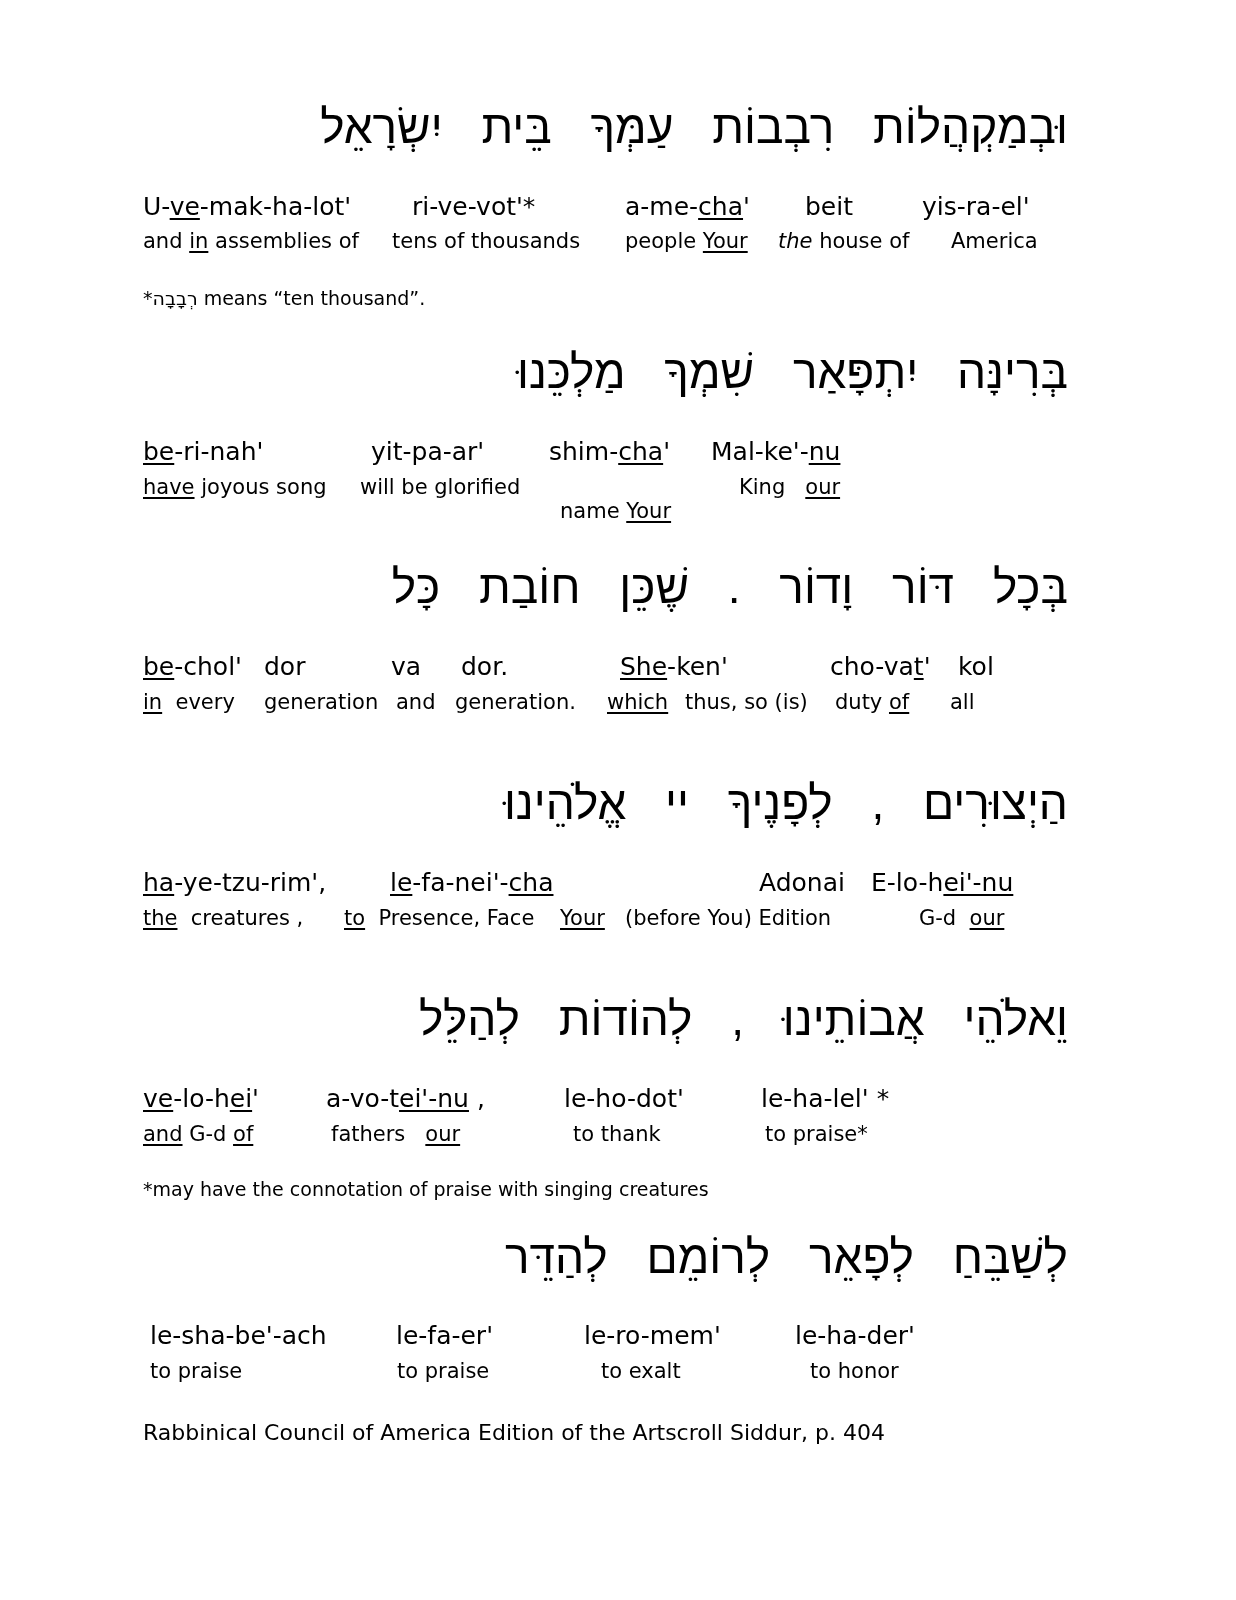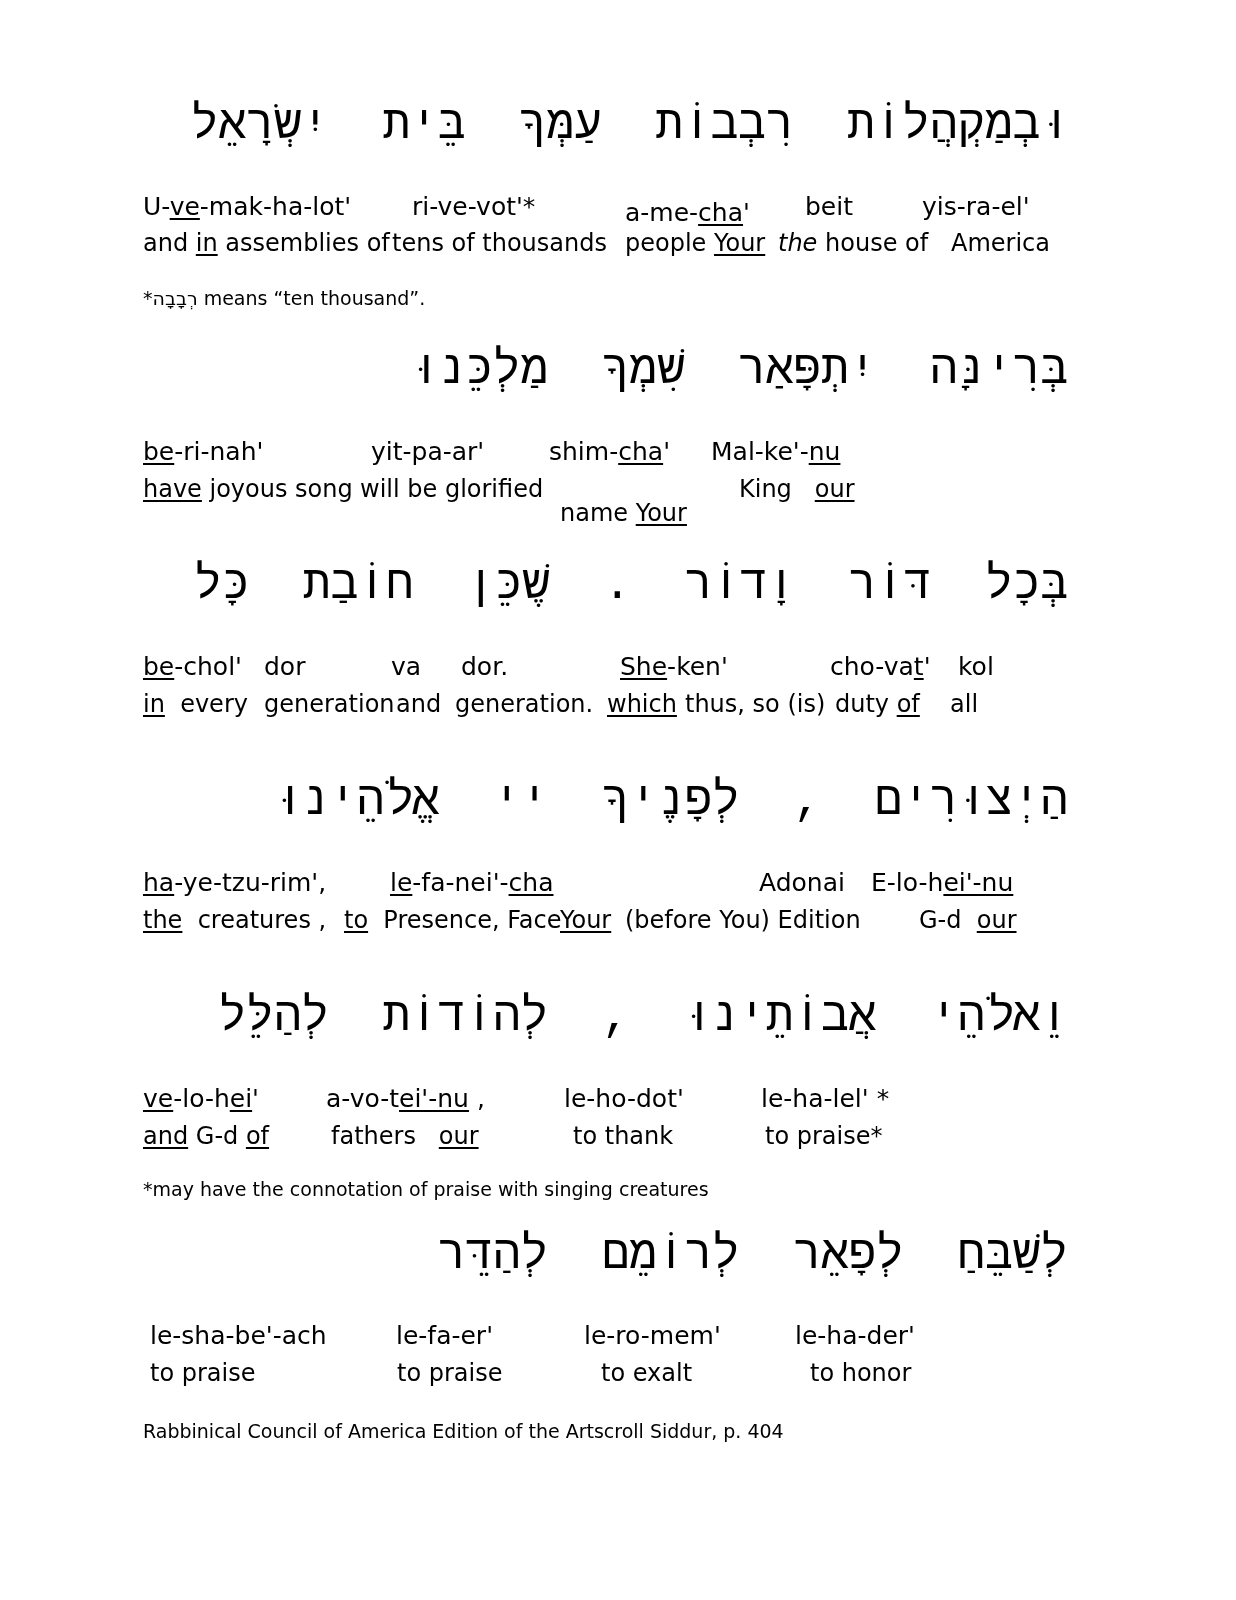--- a/index.html
+++ b/index.html
@@ -1,35 +1,35 @@
 <!DOCTYPE html>
 <html><head>
 <meta charset="utf-8">
 <style>
   html, body { margin:0; padding:0; background:#fff; }
   body { width:1236px; height:1600px; position:relative; overflow:hidden; color:#000;
          font-family:"DejaVu Sans", sans-serif; }
-  .heb { position:absolute; right:168px; font-family:Liberation Mono, monospace; font-size:46px;
+  .heb { position:absolute; right:168px; font-family:Liberation Sans, sans-serif; font-size:46px;
          direction:rtl; white-space:nowrap; word-spacing:26px; }
   .row { position:absolute; left:0; top:0; width:1008px; height:30px; }
   .w { position:absolute; white-space:nowrap; }
   .tr { font-size:25px; }
-  .gl { font-size:24px;text-align:center; }
+  .gl { font-size:21px;text-align:center; }
   .note { position:absolute; left:143px; font-size:19px; white-space:nowrap; }
   u { text-decoration-thickness:2px; text-underline-offset:3px; }
   i.sm { font-style:italic; }
 </style>
 </head>
 <body>
 
 <div class="heb" style="top:100px">וּבְמַקְהֲלוֹת רִבְבוֹת עַמְּךָ בֵּית יִשְׂרָאֵל</div>
 <div class="row">
   <span class="w tr" style="left:143px;top:192px">U-<u>ve</u>-mak-ha-lot'</span>
   <span class="w tr" style="left:412px;top:192px">ri-ve-vot'*</span>
-  <span class="w tr" style="left:625px;top:198px">a-me-<u>cha</u>'</span>
+  <span class="w tr" style="left:625px;top:192px">a-me-<u>cha</u>'</span>
   <span class="w tr" style="left:805px;top:192px">beit</span>
   <span class="w tr" style="left:922px;top:192px">yis-ra-el'</span>
 </div>
 <div class="row">
   <span class="w gl" style="left:143px;top:229px">and <u>in</u> assemblies of</span>
   <span class="w gl" style="left:392px;top:229px">tens of thousands</span>
   <span class="w gl" style="left:625px;top:229px">people <u>Your</u></span>
   <span class="w gl" style="left:778px;top:229px"><i class="sm">the</i> house of</span>
   <span class="w gl" style="left:951px;top:229px">America</span>
 </div>
@@ -107,13 +107,13 @@
   <span class="w tr" style="left:584px;top:1321px">le-ro-mem'</span>
   <span class="w tr" style="left:795px;top:1321px">le-ha-der'</span>
 </div>
 <div class="row">
   <span class="w gl" style="left:150px;top:1359px">to praise</span>
   <span class="w gl" style="left:397px;top:1359px">to praise</span>
   <span class="w gl" style="left:601px;top:1359px">to exalt</span>
   <span class="w gl" style="left:810px;top:1359px">to honor</span>
 </div>
 
-<div class="note" style="top:1420px;font-size:19px">Rabbinical Council of America Edition of the Artscroll Siddur, p. 404</div>
+<div class="note" style="top:1420px;font-size:22px">Rabbinical Council of America Edition of the Artscroll Siddur, p. 404</div>
 
 </body></html>

